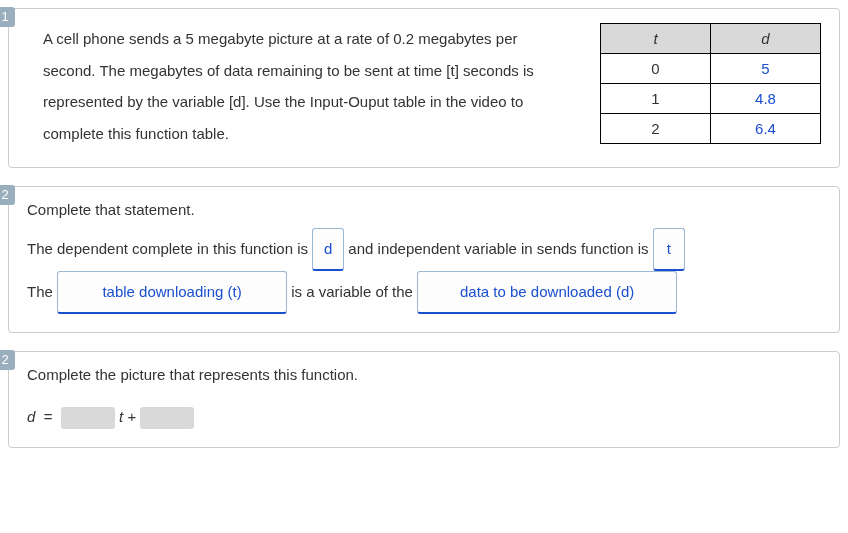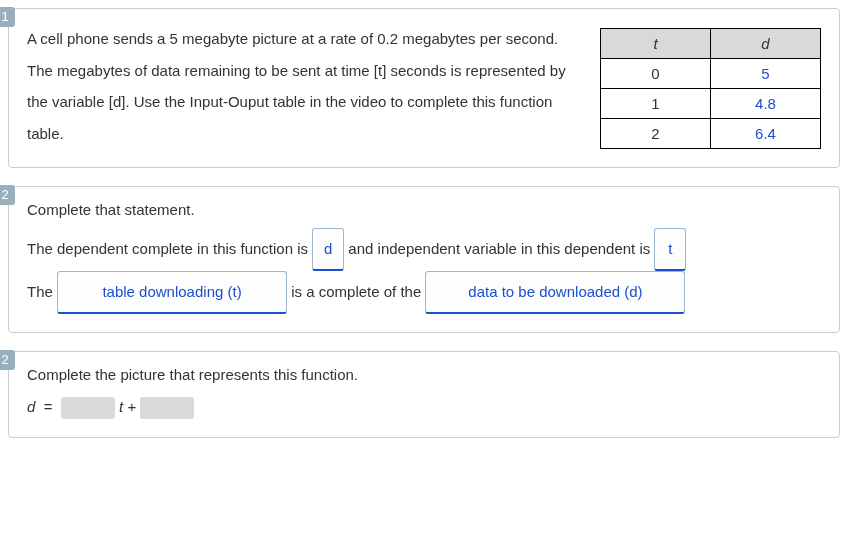--- a/index.html
+++ b/index.html
@@ -26,21 +26,21 @@
     left: -14px;
     background: #9aafbd;
     color: #fff;
     width: 20px;
     height: 20px;
     border-radius: 3px;
     font-size: 13px;
     text-align: center;
     line-height: 20px;
   }
-  .q1-wrap { display: flex; gap: 31px; align-items: flex-end; }
+  .q1-wrap { display: flex; gap: 31px; align-items: flex-start; margin-left: 16px; }
   .q1-text { flex: 1; line-height: 2.1; }
   .tbl { border-collapse: collapse; }
   .tbl th, .tbl td {
     border: 1px solid #000;
     padding: 6px 0;
     width: 110px;
     text-align: center;
     font-weight: normal;
   }
   .tbl th { background: #d9d9d9; font-style: italic; }
@@ -53,21 +53,21 @@
     border-radius: 3px;
     background: #fdfdfd;
     padding: 2px 10px;
     color: #1a4fcf;
     text-align: center;
     vertical-align: baseline;
   }
   .blank.sm { min-width: 32px; }
   .blank.lg { min-width: 230px; }
   .blank.lg2 { min-width: 260px; }
-  .eq-line { margin-top: 14px; font-style: italic; }
+  .eq-line { margin-top: 24px; font-style: italic; }
   .eqbox {
     display: inline-block;
     background: #d9d9d9;
     border-radius: 3px;
     width: 54px;
     height: 22px;
     vertical-align: middle;
   }
 </style>
 </head>
@@ -99,27 +99,27 @@
       </table>
   </div>
 </div>
 
 <div class="question">
   <div class="qnum">2</div>
   <div>Complete that statement.</div>
   <div class="stmt-line" style="margin-top:10px;">
     <span>The dependent complete in this function is</span>
     <span class="blank sm">d</span>
-    <span>and independent variable in this dependent is</span>
+    <span>and independent variable in sends function is</span>
     <span class="blank sm">t</span>
   </div>
   <div class="stmt-line">
     <span>The</span>
     <span class="blank lg">table downloading (t)</span>
-    <span>is a complete of the</span>
+    <span>is a variable of the</span>
     <span class="blank lg2">data to be downloaded (d)</span>
   </div>
 </div>
 
 <div class="question">
   <div class="qnum">2</div>
   <div>Complete the picture that represents this function.</div>
   <div class="eq-line">
     <span>d</span>
     &nbsp;<span style="font-style:normal;">=</span>&nbsp;

